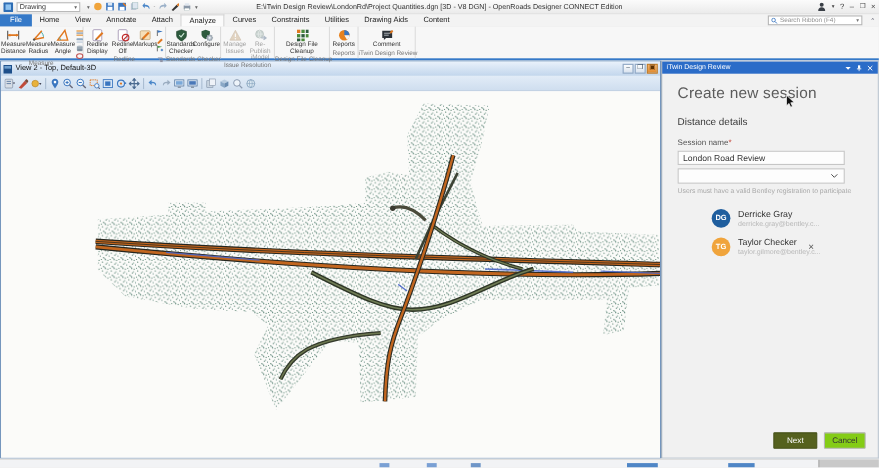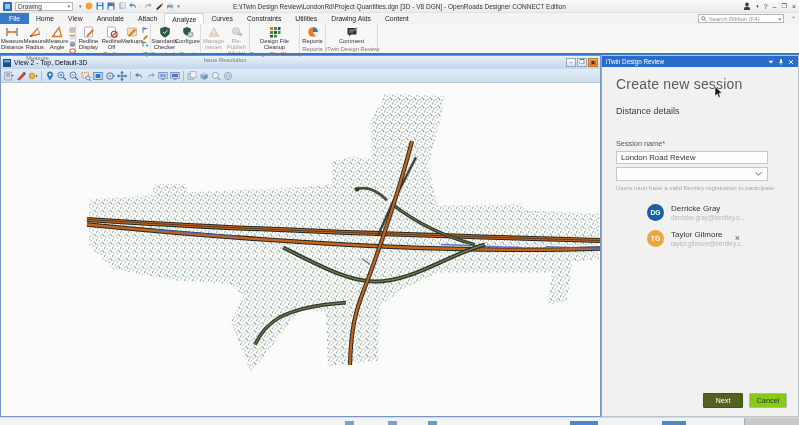--- a/index.html
+++ b/index.html
@@ -57,21 +57,21 @@
   .canvas svg.map { position:absolute; inset:0; width:100%; height:100%; }
 
   
   .panel { width:198px; flex:none; display:flex; flex-direction:column; background:#f1f1f1; border:1px solid #b9c4cf; border-left:1px solid #98a8b8; }
   .ptitle { height:11px; background:#2b6cc8; color:#fff; font-size:6.3px; display:flex; align-items:center; padding:0 4px; gap:4px; flex:none; }
   .ptitle .pctr { margin-left:auto; display:flex; gap:4px; align-items:center; }
   .ptitle svg { width:6px; height:6px; display:block; }
   .pbody { flex:1; position:relative; padding:9px 14px 0 14px; min-height:0; }
   .pheading { font-size:14px; font-weight:400; color:#5b5b5b; letter-spacing:.2px; }
   .psection { font-size:9px; color:#3a3a3a; margin-top:14px; }
-  .pfield-label { font-size:7.3px; color:#555; margin-top:23px; }
+  .pfield-label { font-size:7.3px; color:#555; margin-top:9px; }
   .req { color:#c0392b; }
   .pinput { width:152px; height:13px; border:1px solid #c6c6c6; background:#fdfdfd; font-size:7.8px; color:#333; padding:0 4px; margin-top:3px; font-family:"Liberation Sans",sans-serif; display:block; }
   .pselect { width:152px; height:14px; border:1px solid #c6c6c6; background:#fdfdfd; margin-top:3px; display:flex; align-items:center; justify-content:flex-end; padding:0 5px; }
   .phelper { font-size:6.2px; color:#a8a8a8; margin-top:3px; }
   .participant { display:flex; align-items:center; gap:7px; margin-top:9px; position:relative;padding-left:31px; }
   .avatar { width:17px; height:17px; border-radius:50%; color:#fff; font-size:6.8px; font-weight:bold; display:flex; align-items:center; justify-content:center; flex:none; }
   .pname { font-size:8px; color:#333; }
   .pemail { font-size:6.4px; color:#b8b8b8; margin-top:1px; }
   .premove { position:absolute; right:44px; top:4px; font-size:9px; color:#555; line-height:1; }
   .pfooter { position:absolute; right:11px; bottom:8px; display:flex; gap:6px; }
@@ -593,21 +593,21 @@
         <div class="participant" style="margin-top:13px;">
           <div class="avatar" style="background: rgb(31, 94, 158);">DG</div>
           <div>
             <div class="pname">Derricke Gray</div>
             <div class="pemail">derricke.gray@bentley.c...</div>
           </div>
         </div>
         <div class="participant">
           <div class="avatar" style="background: rgb(240, 164, 60);">TG</div>
           <div>
-            <div class="pname">Taylor Gilmore</div>
+            <div class="pname">Taylor Checker</div>
             <div class="pemail">taylor.gilmore@bentley.c...</div>
           </div>
           <span class="premove">×</span>
         </div>
 
         <div class="pfooter">
           <div class="btn next">Next</div>
           <div class="btn cancel">Cancel</div>
         </div>
       </div>

